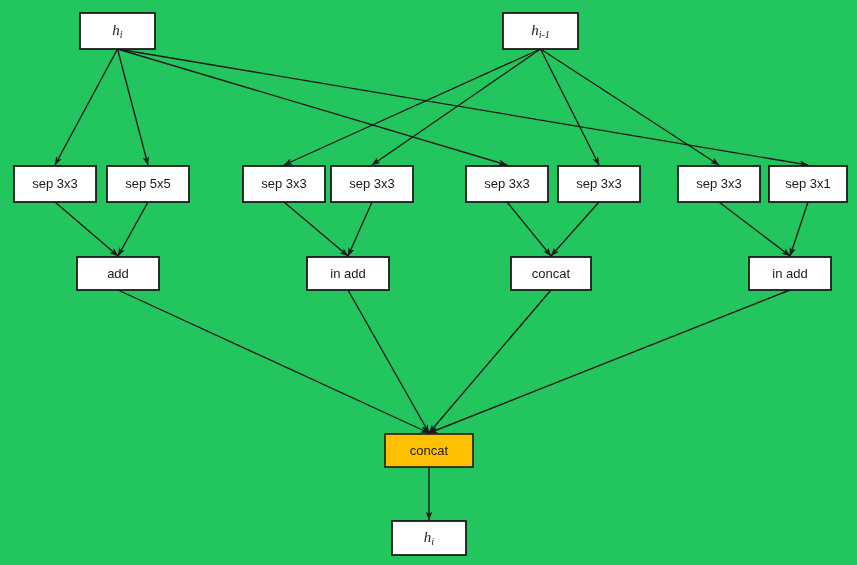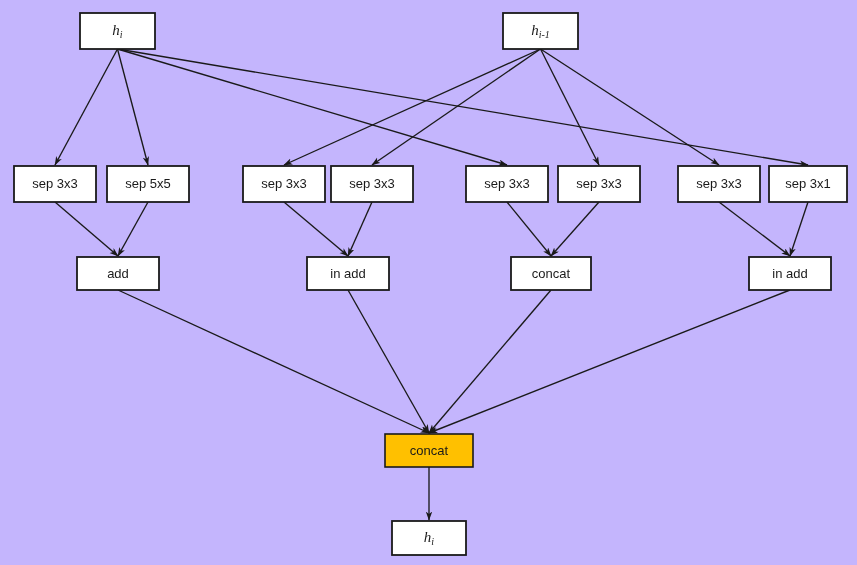--- a/index.html
+++ b/index.html
@@ -10,21 +10,21 @@
   body {
     width: 857px;
     height: 565px;
     font-family: "Liberation Sans", sans-serif;
     overflow: hidden;
   }
   #diagram-root {
     position: relative;
     width: 857px;
     height: 565px;
-    background: #c4b5fd;
+    background: #22c55e;
   }
   svg#graph {
     position: absolute;
     top: 0;
     left: 0;
     width: 857px;
     height: 565px;
   }
   .node-rect {
     stroke-width: 1.6px;

